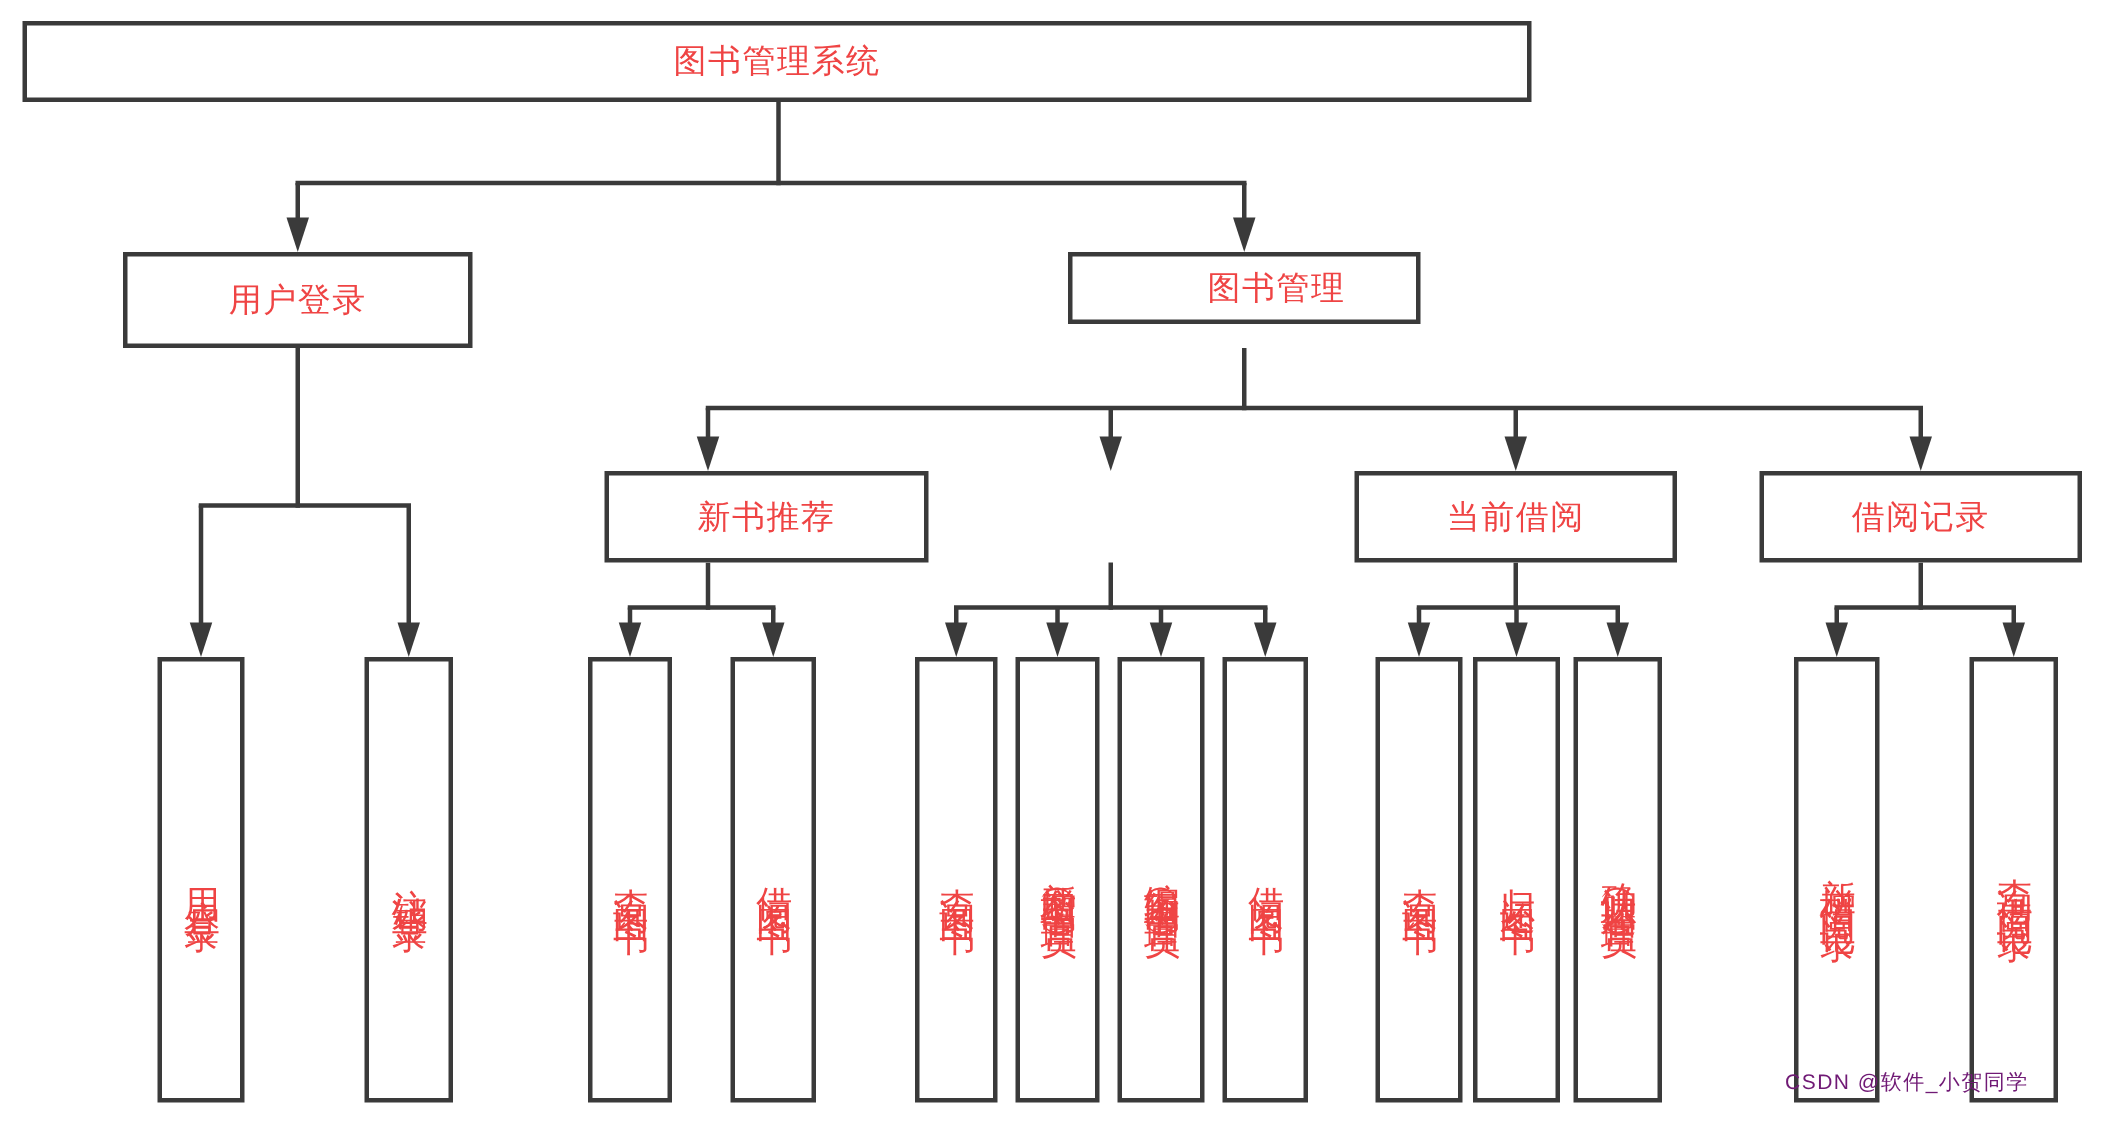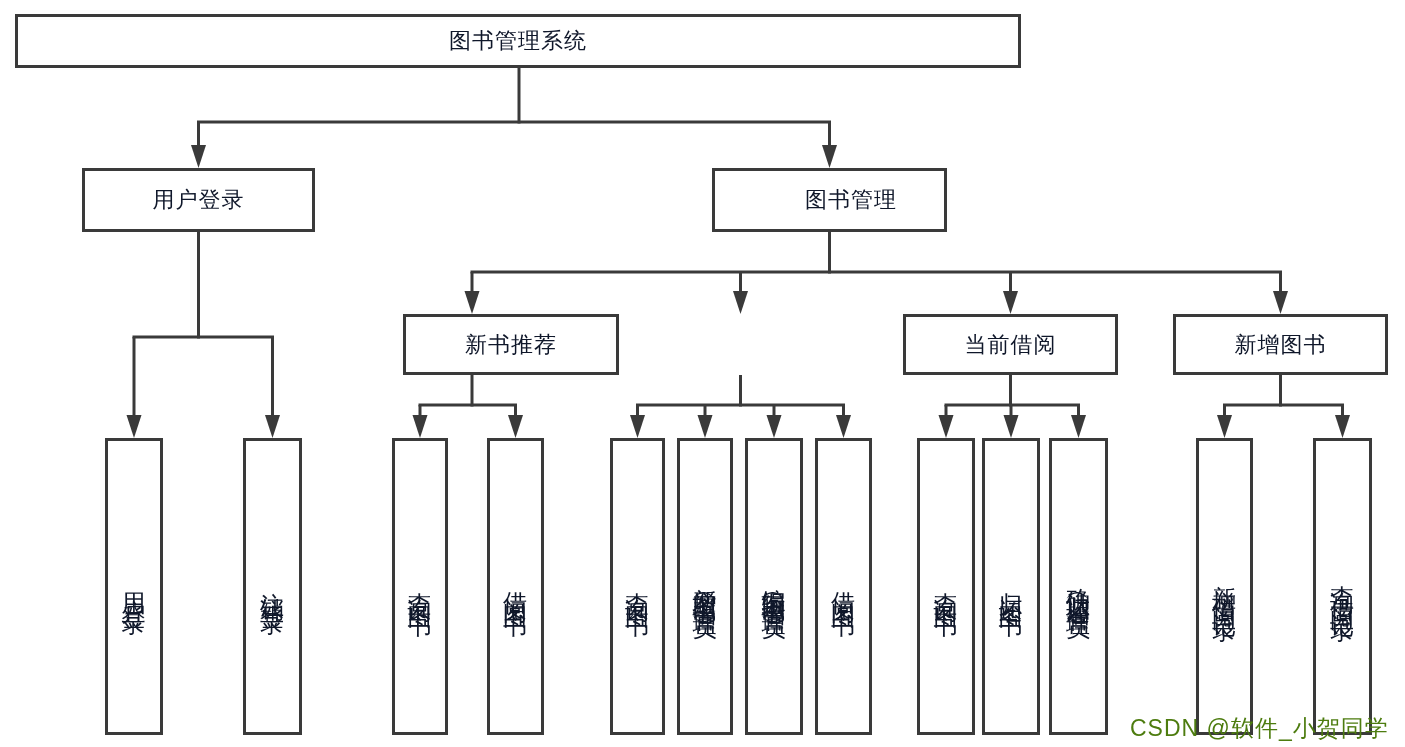--- a/index.html
+++ b/index.html
@@ -2,32 +2,32 @@
 <html><head>
 <meta charset="utf-8">
 <style>
   html,body{margin:0;padding:0;background:#ffffff;}
   body{font-family:"Liberation Sans","DejaVu Sans",sans-serif;}
   .canvas{position:relative;width:1405px;height:747px;background:#ffffff;overflow:hidden;}
   .connectors{position:absolute;left:0;top:0;width:1405px;height:747px;z-index:1;}
   .box{
     position:absolute;background:#ffffff;border:3px solid #3a3a3a;
     box-sizing:border-box;display:flex;align-items:center;justify-content:center;
-    color:#0f172a;z-index:2;
+    color:#ef4444;z-index:2;
   }
   .hlabel{font-size:22px;letter-spacing:1px;white-space:nowrap;}
   .root-box .hlabel{font-size:22px;}
   .leaf{z-index:2;}
   .vtext{
     writing-mode:vertical-rl;text-orientation:mixed;
     font-size:24px;line-height:1.05;letter-spacing:7px;white-space:nowrap;
   }
   .watermark{
-    position:absolute;left:1130px;top:713px;width:215px;z-index:5;
-    font-size:23px;color:#4d7c0f;white-space:nowrap;letter-spacing:1px;
+    position:absolute;left:1190px;top:713px;width:215px;z-index:5;
+    font-size:14px;color:#701a75;white-space:nowrap;letter-spacing:1px;
   }
   line{stroke:#3a3a3a;stroke-width:3;}
   polygon{fill:#3a3a3a;}
 </style>
 </head>
 <body>
 
 <div class="canvas">
 
   <svg class="connectors" viewBox="0 0 1405 747" xmlns="http://www.w3.org/2000/svg">
@@ -106,32 +106,32 @@
     </g>
   </svg>
 
   <div class="box root-box" style="left:15px;top:14px;width:1006px;height:54px;">
     <span class="hlabel">图书管理系统</span>
   </div>
 
   <div class="box" style="left:82px;top:168px;width:233px;height:64px;">
     <span class="hlabel">用户登录</span>
   </div>
-  <div class="box" style="left:712px;top:168px;width:235px;height:64px;padding-left:43px;">
+  <div class="box" style="left:712px;top:168px;width:235px;height:48px;padding-left:43px;">
     <span class="hlabel">图书管理</span>
   </div>
 
   <div class="box" style="left:364px;top:314px;width:216px;height:61px;margin-left:39px;">
     <span class="hlabel">新书推荐</span>
   </div>
   <div class="box" style="left:903px;top:314px;width:215px;height:61px;">
     <span class="hlabel">当前借阅</span>
   </div>
   <div class="box" style="left:1173px;top:314px;width:215px;height:61px;">
-    <span class="hlabel">新增图书</span>
+    <span class="hlabel">借阅记录</span>
   </div>
 
   <div class="box leaf" style="left:105px;top:438px;width:58px;height:297px;">
     <span class="vtext">用户登录</span>
   </div>
   <div class="box leaf" style="left:243px;top:438px;width:59px;height:297px;">
     <span class="vtext">注销登录</span>
   </div>
 
   <div class="box leaf" style="left:392px;top:438px;width:56px;height:297px;">

